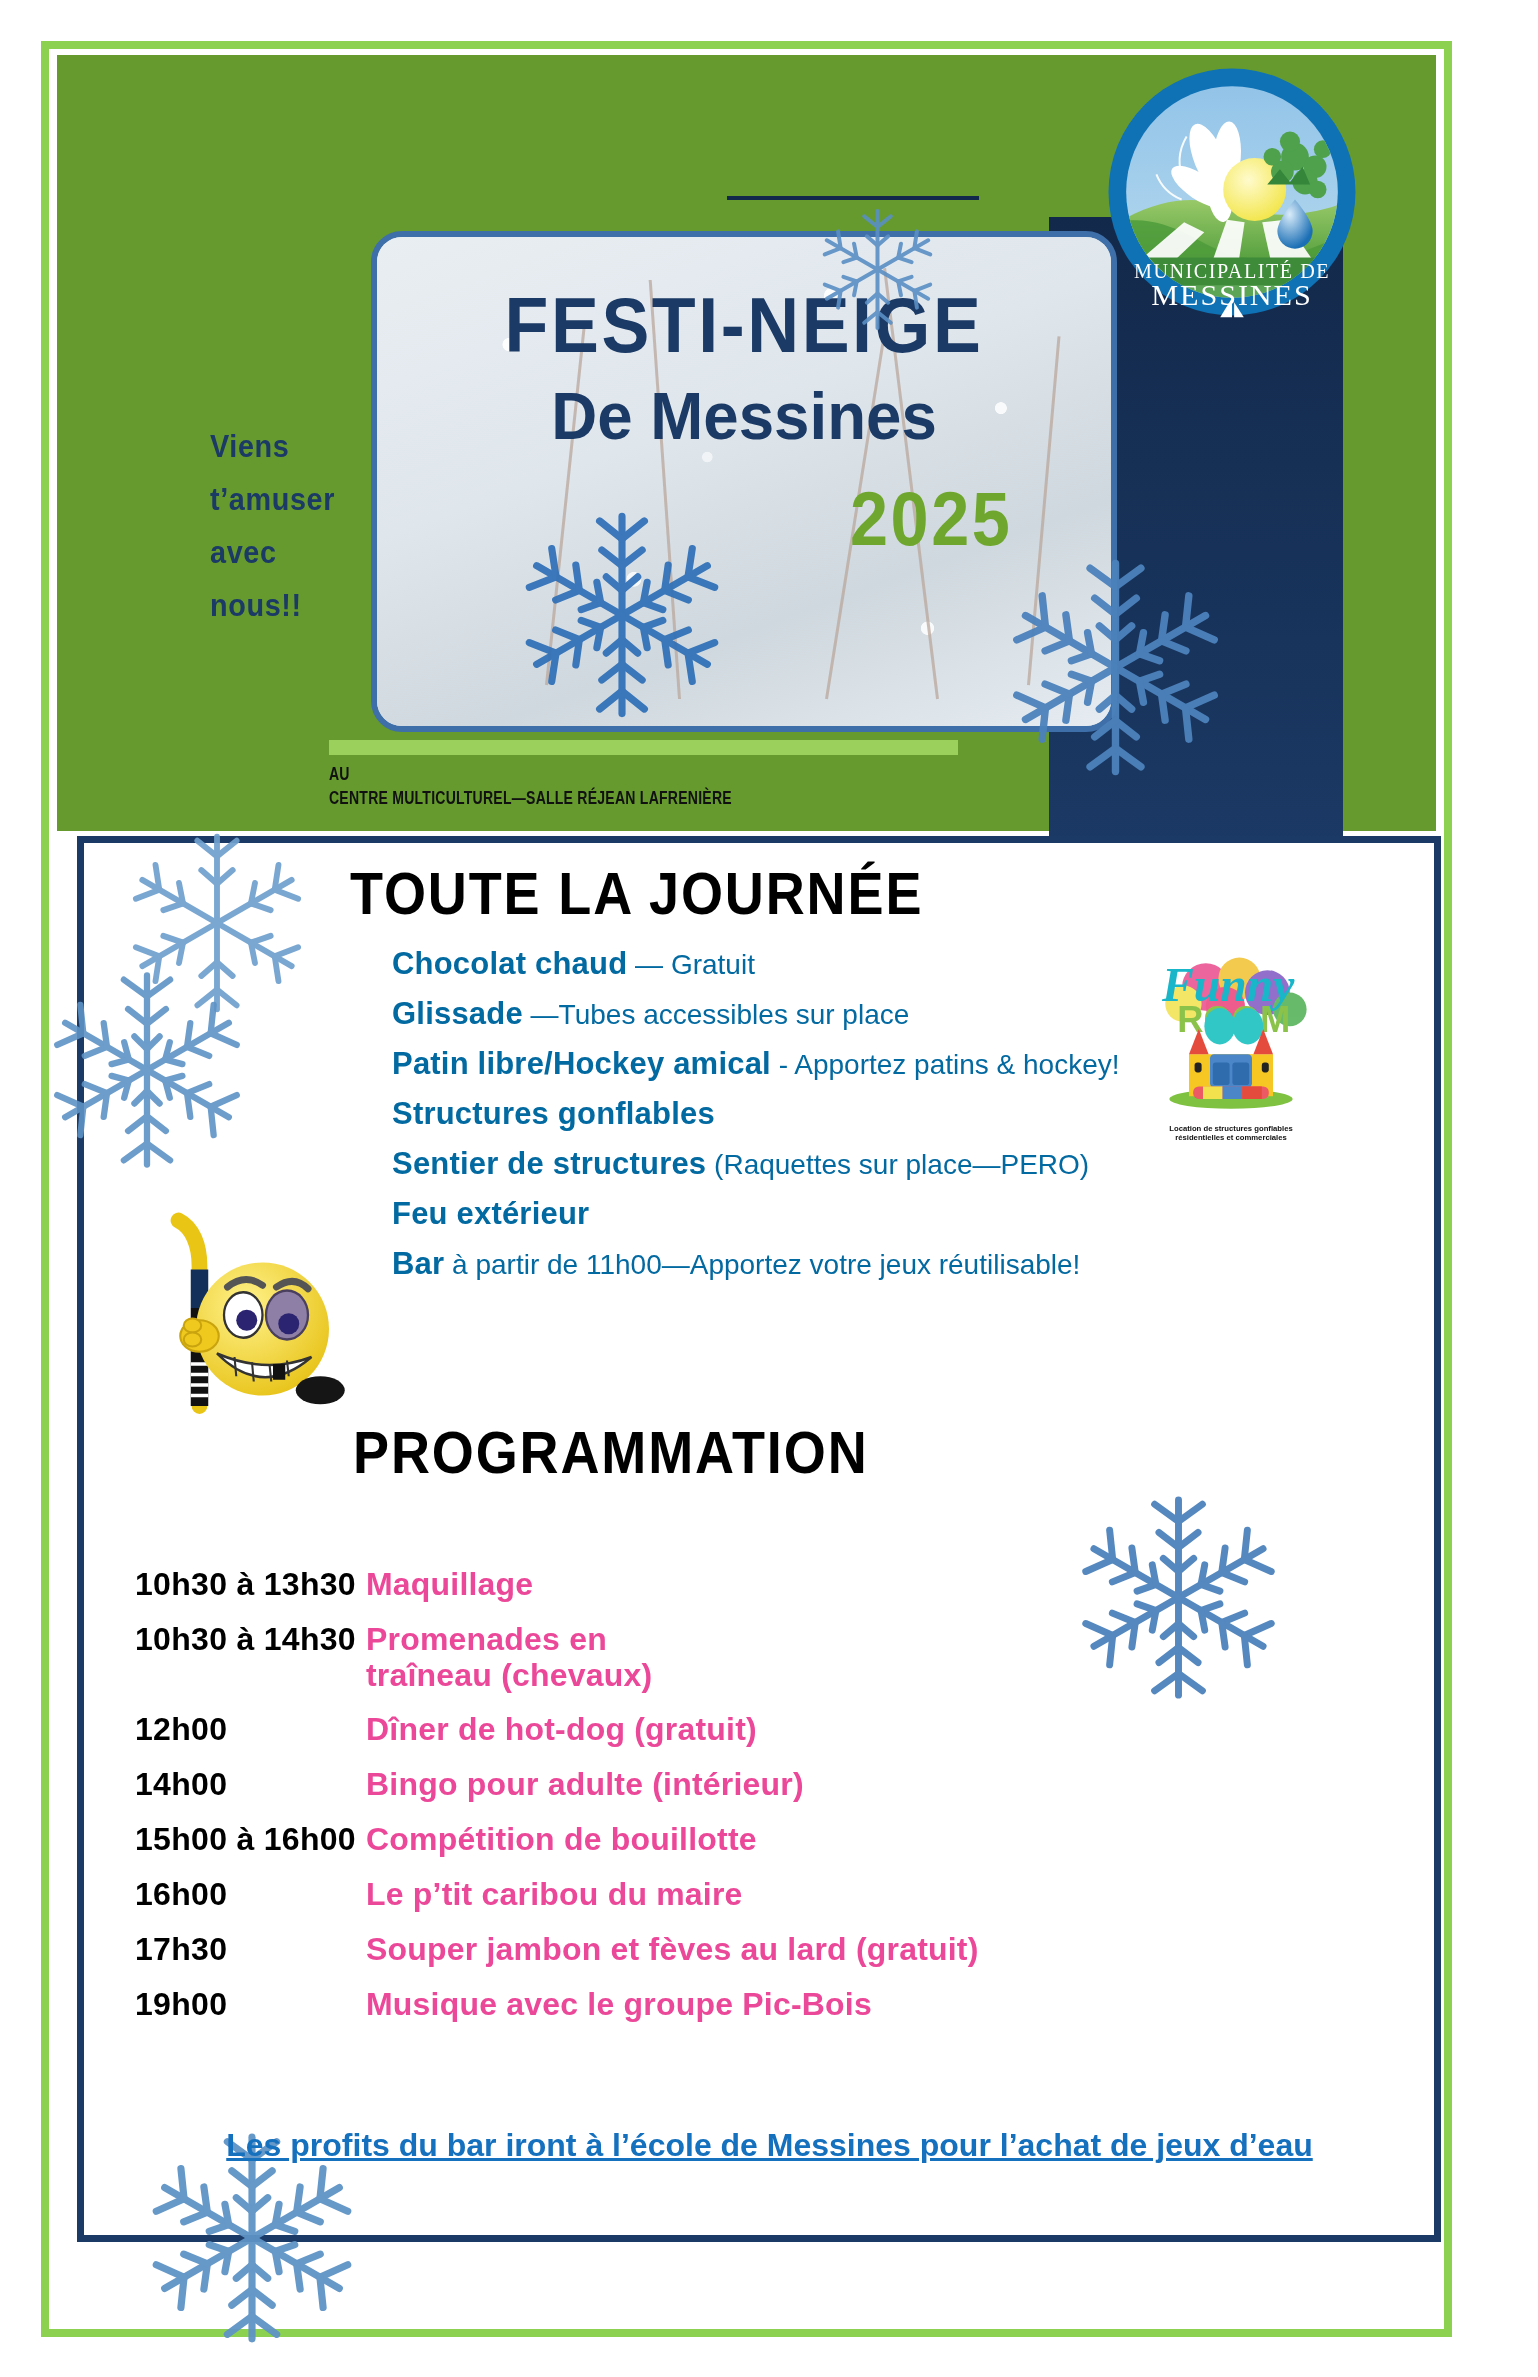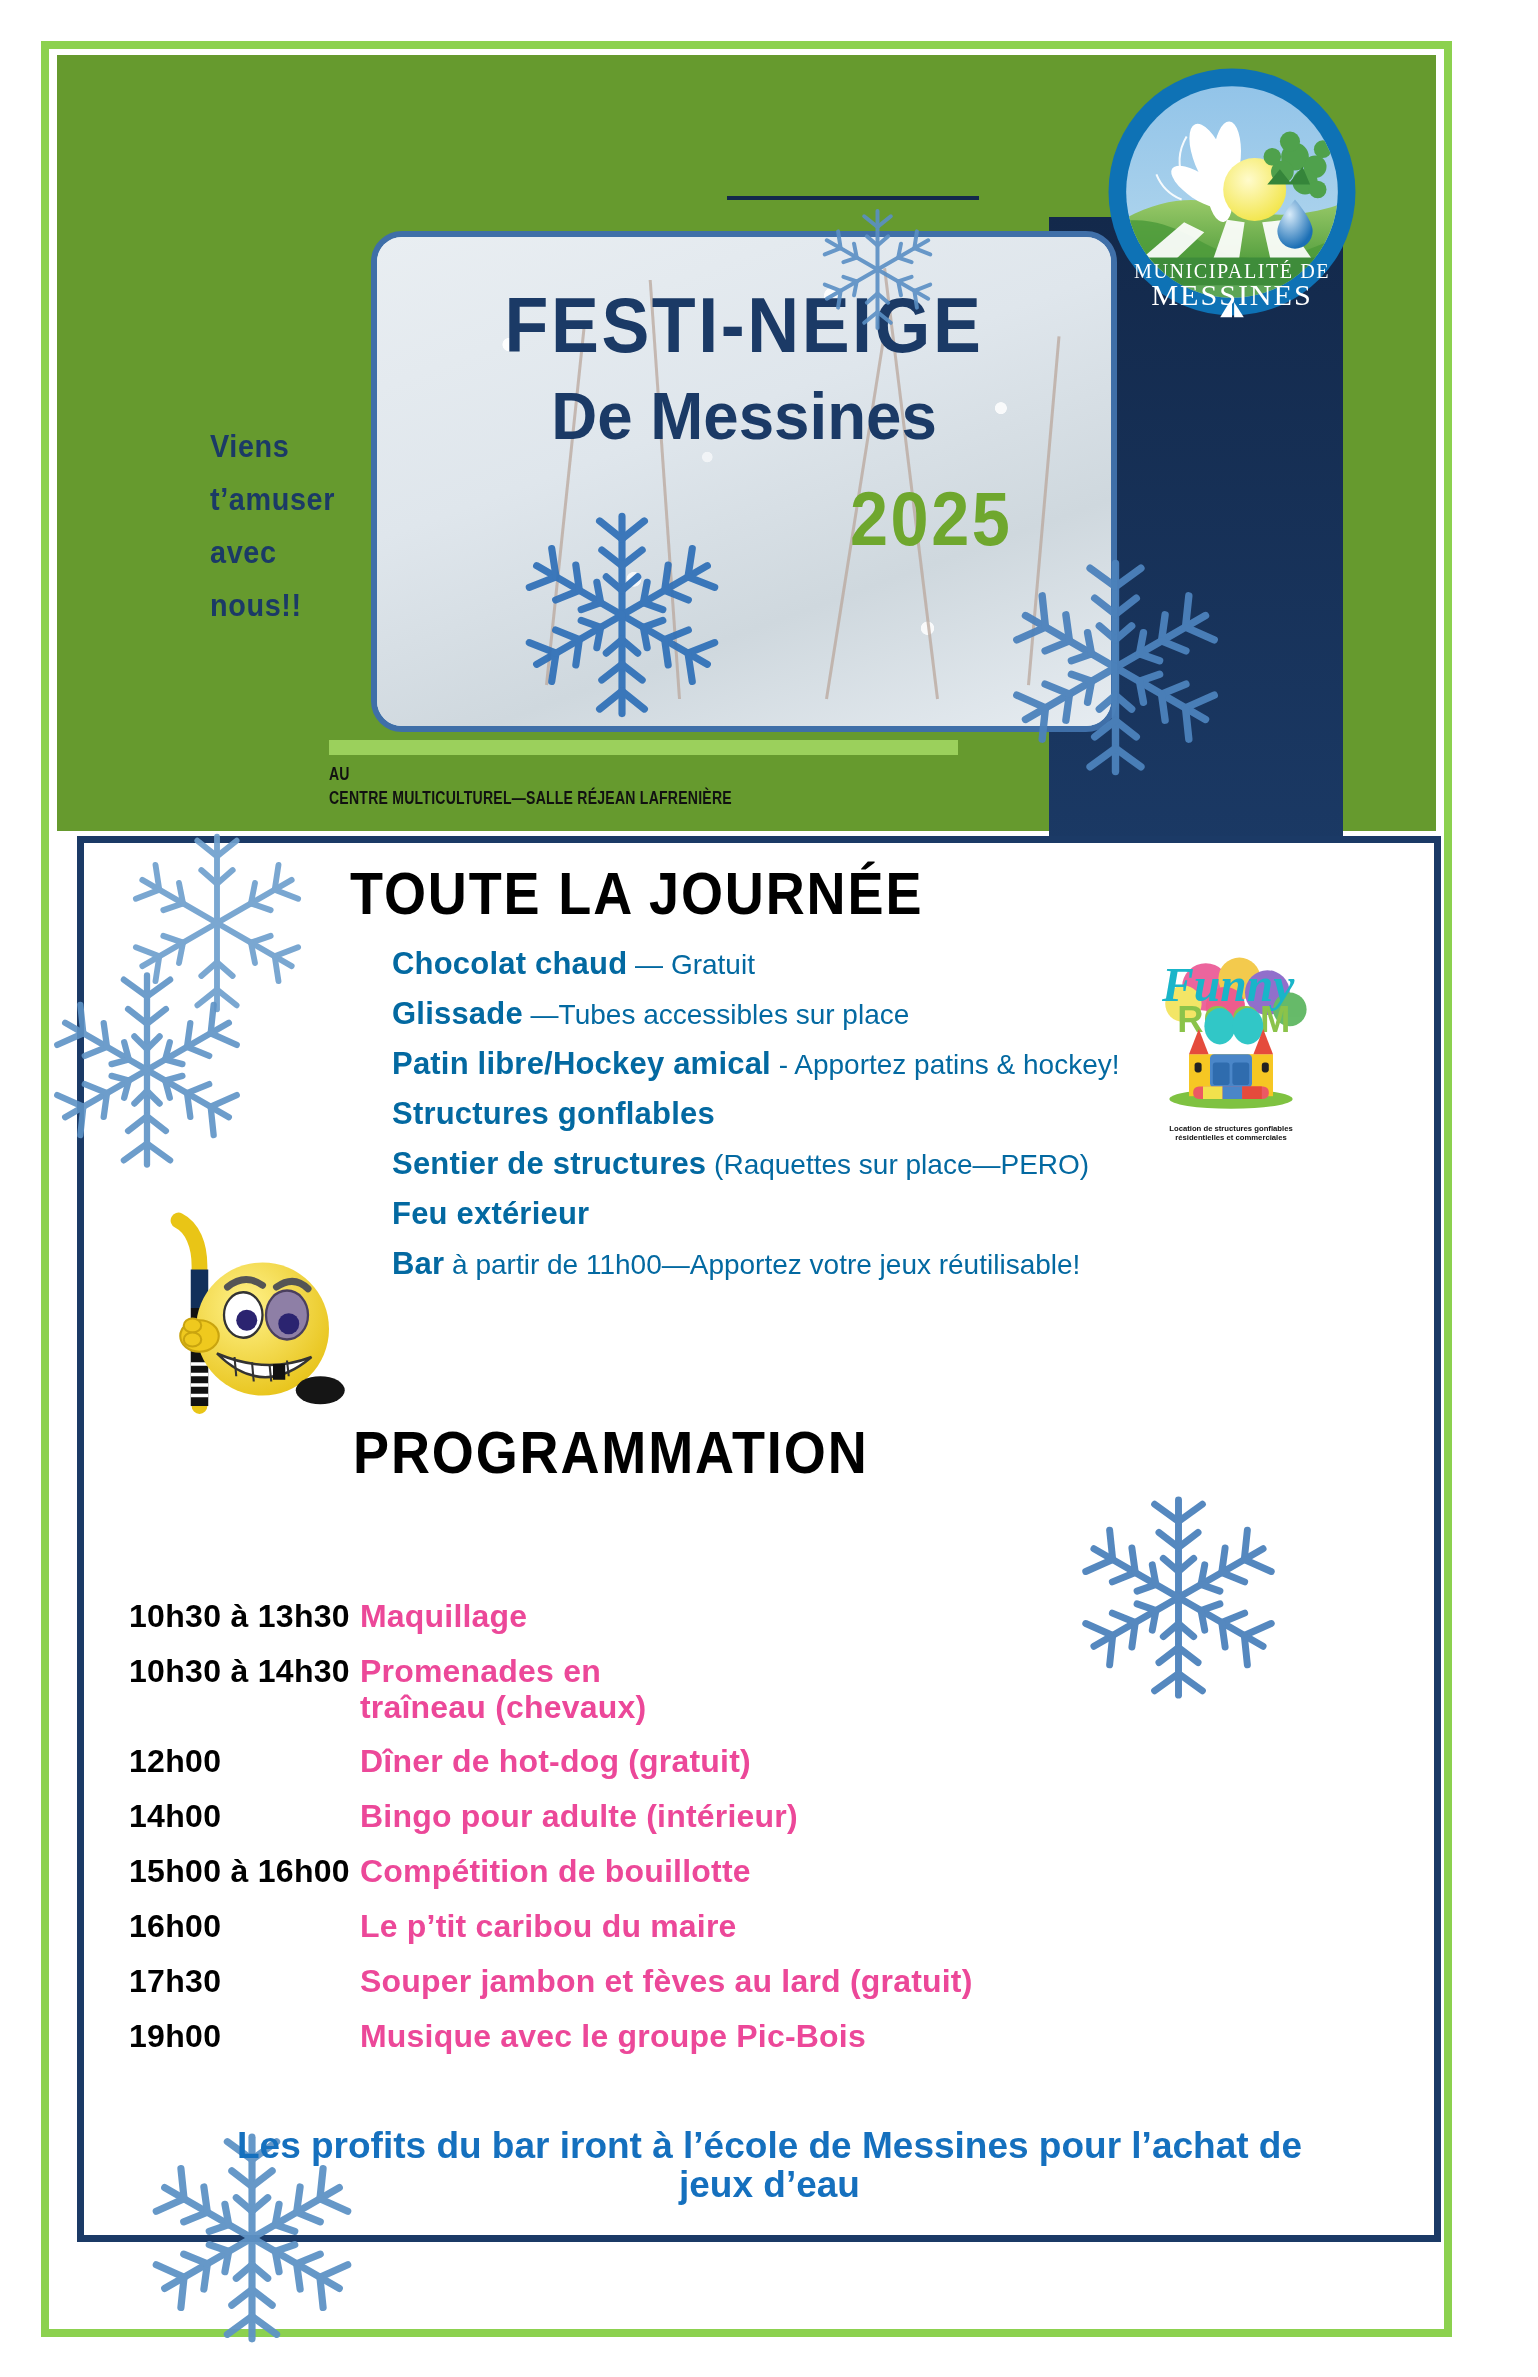--- a/index.html
+++ b/index.html
@@ -74,30 +74,30 @@
   .head-prog{position:absolute;left:353px;top:1418px;font-size:60px;}
 
   
   .acts{position:absolute;left:392px;top:948px;width:937px;}
   .act{margin-bottom:17px;font-size:28px;line-height:32px;color:#0369a1;
        font-family:"Liberation Sans Narrow","Liberation Sans",sans-serif;}
   .act b{font-weight:bold;font-size:31px;letter-spacing:0.2px;}
   .act span{font-weight:normal;}
 
   
-  .sched{position:absolute;left:129px;top:1566px;width:1245px;margin-top:32px;}
+  .sched{position:absolute;left:135px;top:1566px;width:1245px;}
   .srow{display:flex;margin-bottom:18px;}
   .stime{width:231px;flex:0 0 231px;font-size:32px;font-weight:bold;color:#000;
          font-family:"Liberation Sans Narrow","Liberation Sans",sans-serif;letter-spacing:0.3px;}
   .sname{font-size:32px;font-weight:bold;color:#ec4899;line-height:36px;
          font-family:"Liberation Sans Narrow","Liberation Sans",sans-serif;letter-spacing:0.2px;}
 
   .footnote{position:absolute;left:210px;top:2126px;width:1119px;text-align:center;
-            font-size:37px;line-height:39px;font-weight:bold;color:#1570BE;
-            font-family:"Liberation Sans Narrow","Liberation Sans",sans-serif;}
+            font-size:32px;line-height:39px;font-weight:bold;color:#1570BE;
+            font-family:"Liberation Sans Narrow","Liberation Sans",sans-serif;text-decoration:underline;}
 
   
   .flake{position:absolute;pointer-events:none;}
 
   
   .funny{position:absolute;left:1133px;top:945px;width:196px;height:203px;}
   .funny-cap{position:absolute;left:0;right:0;bottom:5.6px;text-align:center;font-size:7.7px;
              line-height:9px;color:#111;font-weight:bold;
              font-family:"Liberation Sans Narrow","Liberation Sans",sans-serif;}
 

